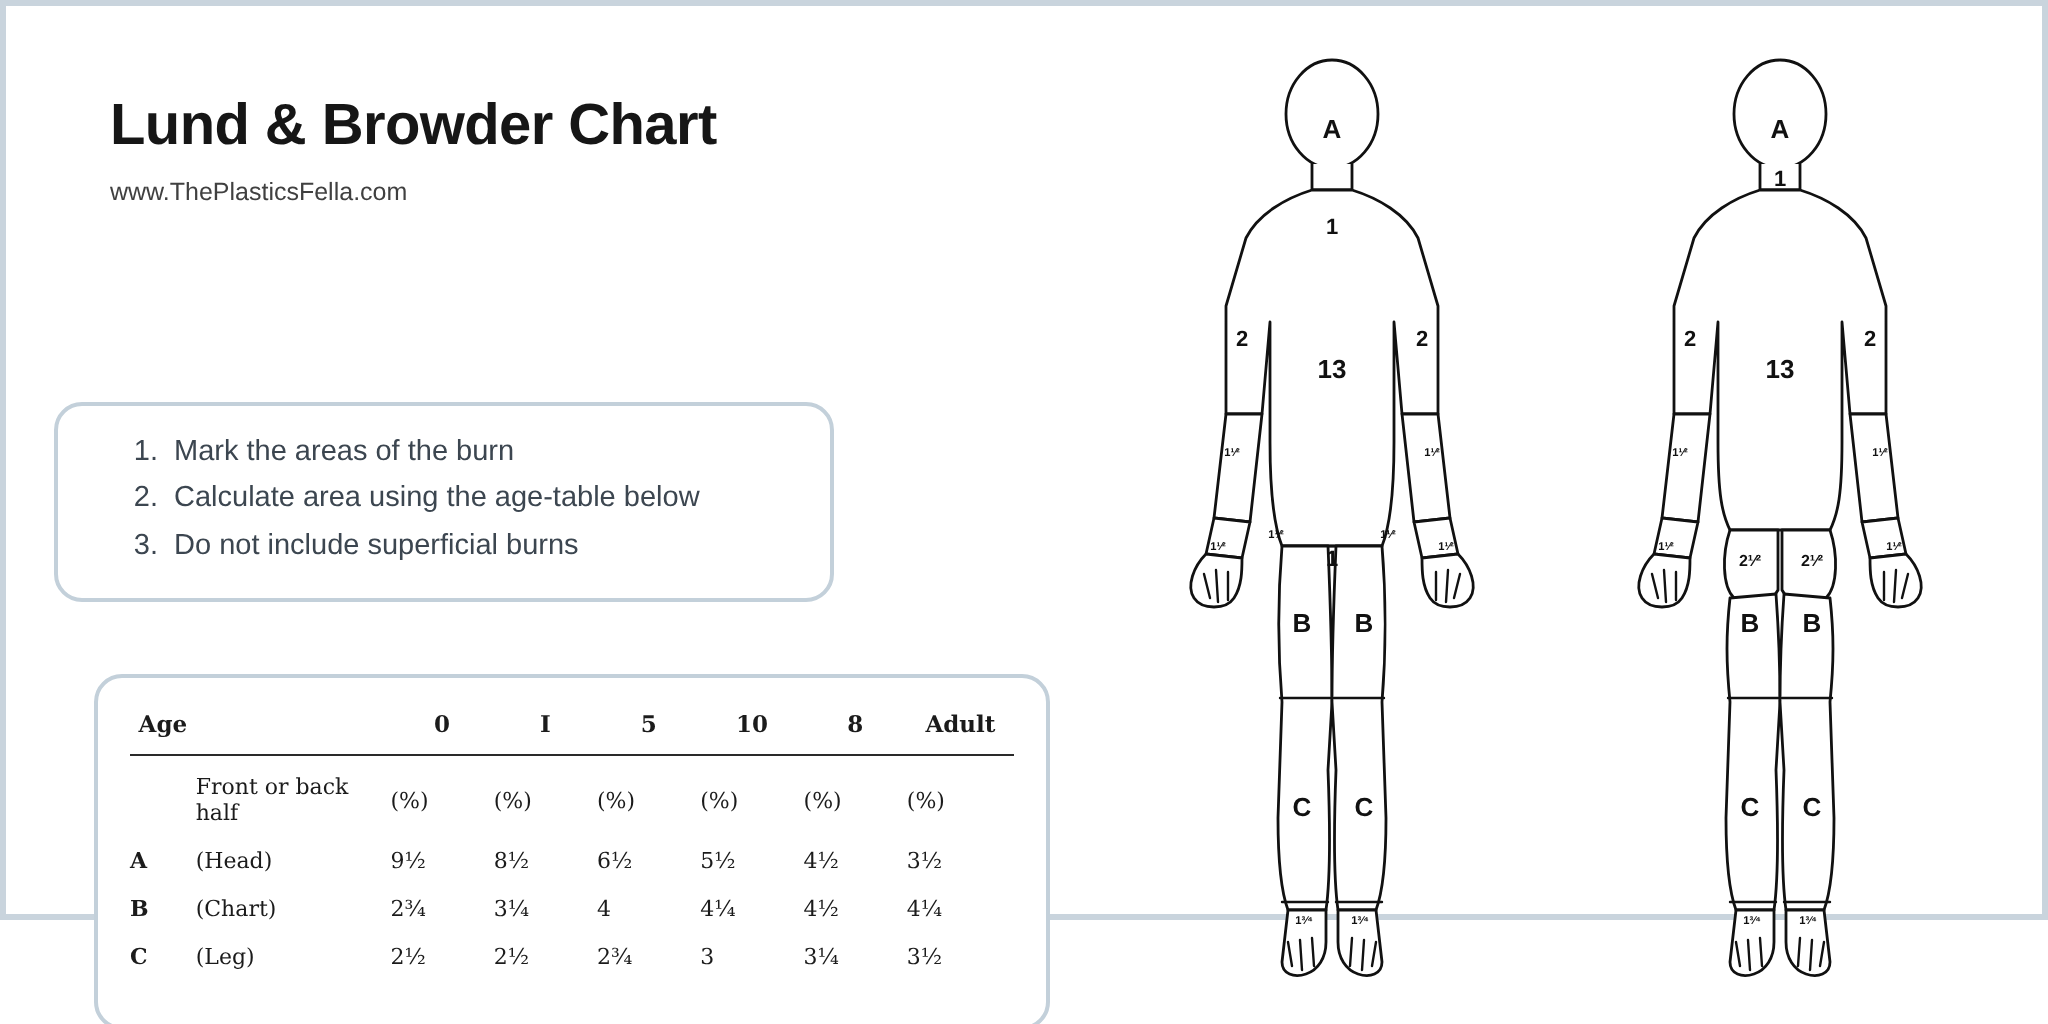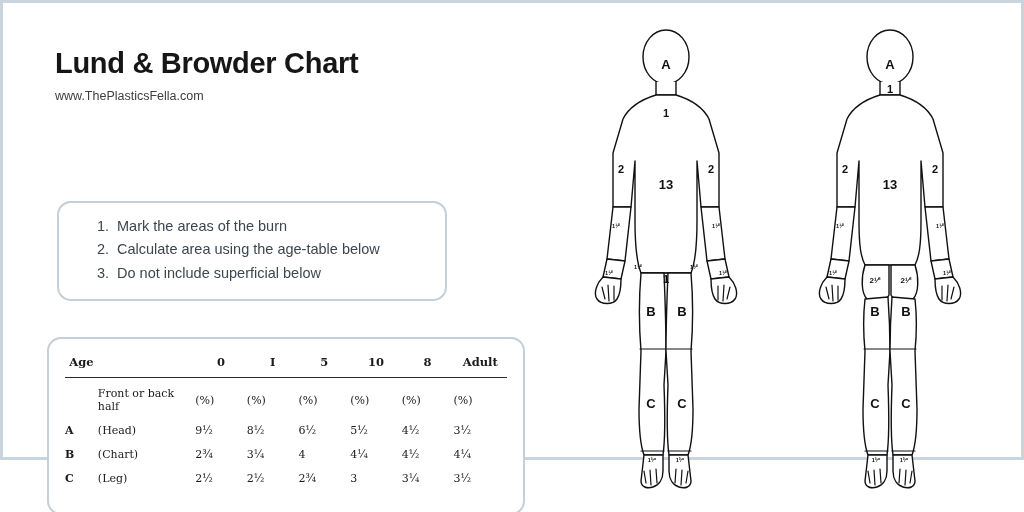--- a/index.html
+++ b/index.html
@@ -25,21 +25,20 @@
   }
   #site-url {
     font-size: 12.5px; color: #404040; margin-top: 9px;
   }
   
   #instructions {
     position: absolute; left: 24px; top: 198px;
     width: 390px; padding: 12px 18px 14px 36px;
     border: 2.5px solid #c3d0da; border-radius: 14px;
     background: #ffffff;
-    margin-left: 30px;
   }
   #instructions ol { margin: 0; padding-left: 18px; }
   #instructions li {
     font-size: 14.5px; color: #3c4650; line-height: 1.62;
     padding-left: 4px;
   }
   
   #table-panel {
     position: absolute; left: 44px; top: 334px;
     width: 478px; height: 178px;
@@ -84,21 +83,21 @@
 
   <div id="title-block">
     <div id="page-title">Lund &amp; Browder Chart</div>
     <div id="site-url">www.ThePlasticsFella.com</div>
   </div>
 
   <div id="instructions">
     <ol>
       <li>Mark the areas of the burn</li>
       <li>Calculate area using the age-table below</li>
-      <li>Do not include superficial below</li>
+      <li>Do not include superficial burns</li>
     </ol>
   </div>
 
   <div id="table-panel">
     <table class="age-table">
       <thead>
         <tr>
           <th class="col-label">Age</th>
           <th class="col-desc"></th>
           <th class="col-v">0</th>

